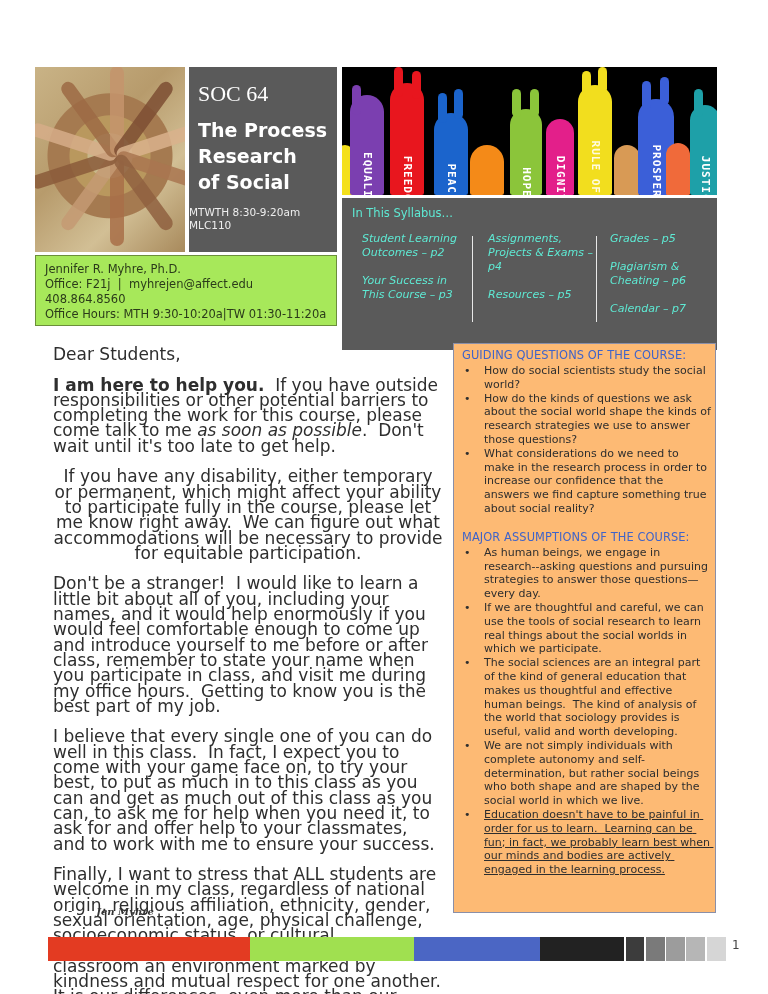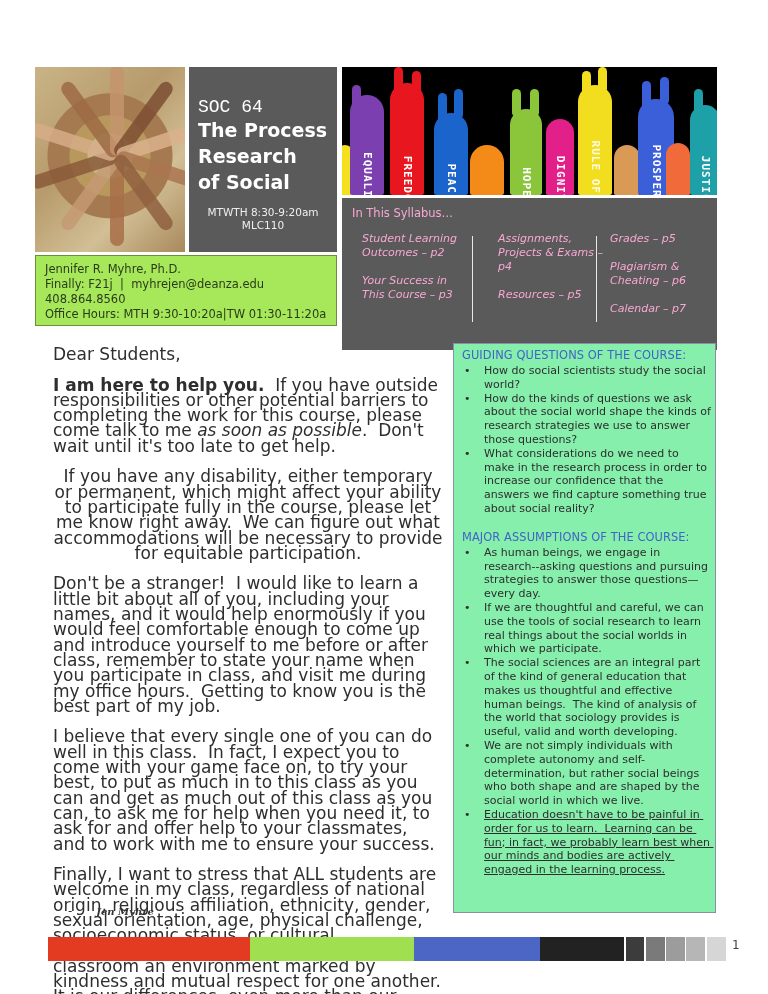--- a/index.html
+++ b/index.html
@@ -13,53 +13,53 @@
              radial-gradient(circle at 50% 48%, #c8b88a 0 22px, transparent 23px),
              radial-gradient(circle at 50% 48%, #b9985e 0 40px, transparent 41px),
              radial-gradient(circle at 50% 48%, #a57a50 0 62px, transparent 63px),
              linear-gradient(135deg, #c9b386 0%, #b79b6c 40%, #d2bf95 70%, #a88a5c 100%);
            overflow: hidden; }
   .photo .arm { position: absolute; left: 50%; top: 48%; width: 14px; height: 90px;
                 background: #a86f48; border-radius: 7px; transform-origin: 50% 0; opacity: .85; }
 
   
   .titlebox { left: 189px; top: 67px; width: 148px; height: 185px; background: #5a5a5a; color: #fff; }
-  .course-code { position: absolute; left: 9px; top: 30px; font-size: 18px; font-family: Liberation Mono, monospace; }
+  .course-code { position: absolute; left: 9px; top: 14px; font-size: 22px; font-family: Liberation Serif, serif; }
   .course-title { position: absolute; left: 9px; top: 50px; font-size: 19px; font-weight: bold; line-height: 26px; }
-  .schedule { position: absolute; left: 0; width: 148px; top: 139px; font-size: 10.5px; text-align: center; line-height: 13px; color: #eee; }
+  .schedule { position: absolute; left: 0; width: 148px; top: 139px; font-size: 10.5px; line-height: 13px; color: #eee; }
 
   
   .instructor { left: 35px; top: 255px; width: 302px; height: 71px; background: #a7e85a;
                 border: 1px solid #6b8e3a; box-sizing: border-box; padding: 6px 9px;
                 font-size: 11.5px; line-height: 15px; color: #2b3b1a; }
 
   
   .banner { left: 342px; top: 67px; width: 375px; height: 128px; background: #000; overflow: hidden; }
   .hand { position: absolute; bottom: 0; border-radius: 30px 30px 4px 4px; }
   .hand span { position: absolute; left: 50%; bottom: 6px; transform: translateX(-50%) rotate(90deg);
                transform-origin: center; white-space: nowrap; font-family: "DejaVu Sans Mono", monospace;
                font-weight: bold; color: #fff; font-size: 11px; letter-spacing: 1px; }
   .finger { position: absolute; width: 9px; border-radius: 5px; }
 
   
-  .syllabus { left: 342px; top: 198px; width: 375px; height: 152px; background: #5a5a5a; color: #f9a8d4; }
+  .syllabus { left: 342px; top: 198px; width: 375px; height: 152px; background: #5a5a5a; color: #5eead4; }
   .syl-head { position: absolute; left: 10px; top: 8px; font-size: 11.5px; }
   .syl-col { position: absolute; top: 34px; font-size: 11px; line-height: 14px; font-style: italic; }
   .syl-col .item { margin-bottom: 14px; }
   .syl-div { position: absolute; top: 38px; width: 1px; height: 86px; background: #e8e8e8; }
 
   
   .letter { left: 53px; top: 347px; width: 390px; font-size: 17px; line-height: 15.3px; color: #2e2e2e; }
   .letter p { margin: 0 0 15.3px 0; }
   .letter .salutation { margin-bottom: 15.3px; }
   .sig { left: 68px; top: 904px; font-size: 12px; color: #333; }
   .sig .name { font-family: "DejaVu Serif", serif; font-style: italic; font-weight: bold; font-size: 10px; margin-left: 20px; }
 
   
-  .guide { left: 453px; top: 343px; width: 263px; height: 570px; background: #86efac;
+  .guide { left: 453px; top: 343px; width: 263px; height: 570px; background: #fdba74;
            border: 1px solid #8a8fa8; box-sizing: border-box; padding: 4px 4px 0 8px; }
   .guide h3 { margin: 0; font-family: "DejaVu Sans", sans-serif; font-weight: normal;
               font-size: 11.4px; color: #3f63c9; letter-spacing: .1px; }
   .guide ul { margin: 2px 0 14px 0; padding: 0; list-style: none; }
   .guide li { position: relative; padding-left: 22px; font-size: 11px; line-height: 13.8px; color: #2e2e2e; }
   .guide li::before { content: "\2022"; position: absolute; left: 2px; top: 0; font-size: 11px; }
 
   
   .footer-bar { top: 937px; height: 24px; }
   .page-num { left: 732px; top: 938px; font-size: 12px; color: #444; }
@@ -88,21 +88,21 @@
     <div>of Social</div>
   </div>
   <div class="schedule">
     <div>MTWTH 8:30-9:20am</div>
     <div>MLC110</div>
   </div>
 </div>
 
 <div class="abs instructor">
   <div>Jennifer R. Myhre, Ph.D.</div>
-  <div style="white-space:pre;">Finally: F21j  |  myhrejen@deanza.edu</div>
+  <div style="white-space:pre;">Office: F21j  |  myhrejen@affect.edu</div>
   <div>408.864.8560</div>
   <div>Office Hours: MTH 9:30-10:20a|TW 01:30-11:20a</div>
 </div>
 
 <div class="abs banner">
   <div class="hand" style="left:-6px; width:18px; height:50px; background:#f4e01c;"></div>
   <div class="hand" style="left:8px; width:34px; height:100px; background:#7b3fb0;">
       <span>EQUALITY</span>
     </div>
   <div class="finger" style="left:10px; top:18px; height:30px; background:#7b3fb0;"></div>
@@ -145,21 +145,21 @@
 
 <div class="abs syllabus">
   <div class="syl-head">In This Syllabus…</div>
 
   <div class="syl-col" style="left:20px; width:108px;">
     <div class="item">Student Learning Outcomes – p2</div>
     <div class="item">Your Success in This Course – p3</div>
   </div>
   <div class="syl-div" style="left:130px;"></div>
 
-  <div class="syl-col" style="left:156px; width:110px;">
+  <div class="syl-col" style="left:146px; width:110px;">
     <div class="item">Assignments, Projects &amp; Exams – p4</div>
     <div class="item">Resources – p5</div>
   </div>
   <div class="syl-div" style="left:254px;"></div>
 
   <div class="syl-col" style="left:268px; width:100px;">
     <div class="item">Grades – p5</div>
     <div class="item">Plagiarism &amp; Cheating – p6</div>
     <div class="item">Calendar – p7</div>
   </div>

